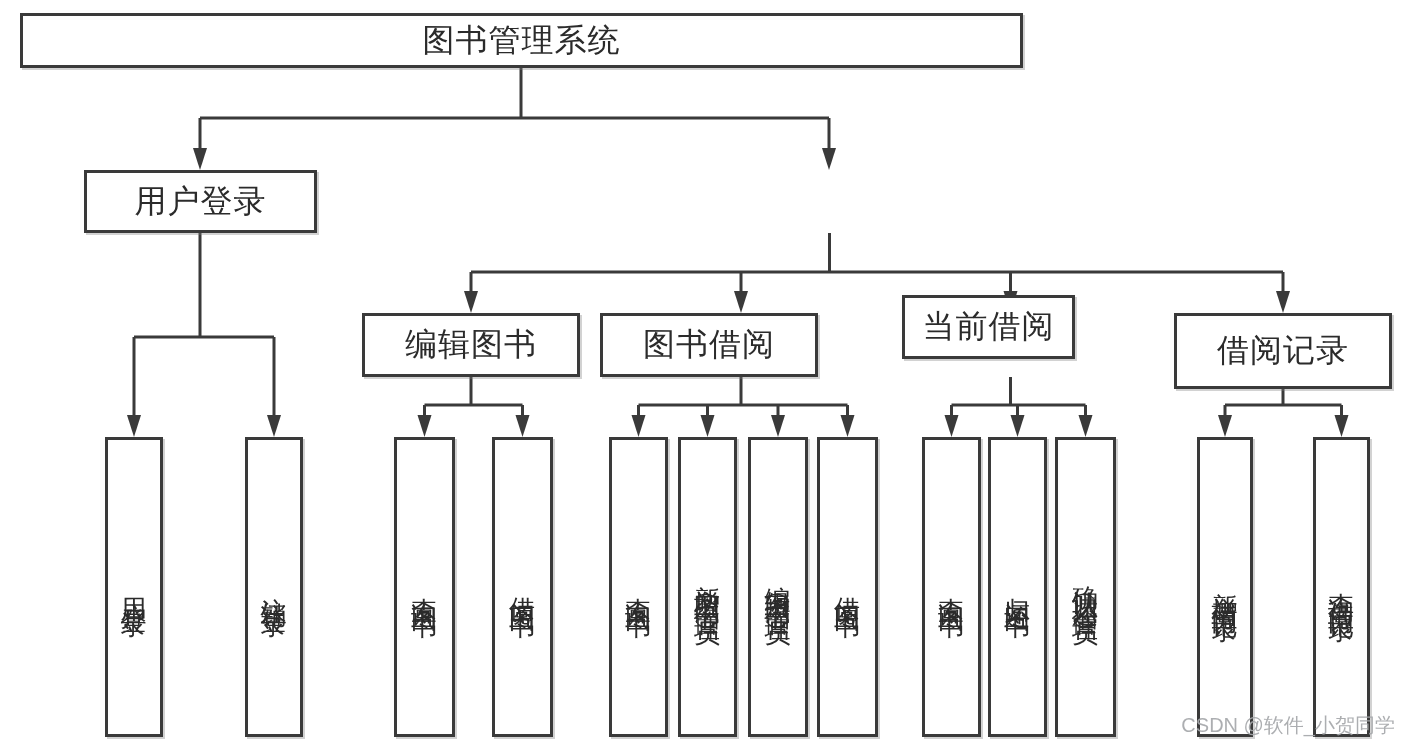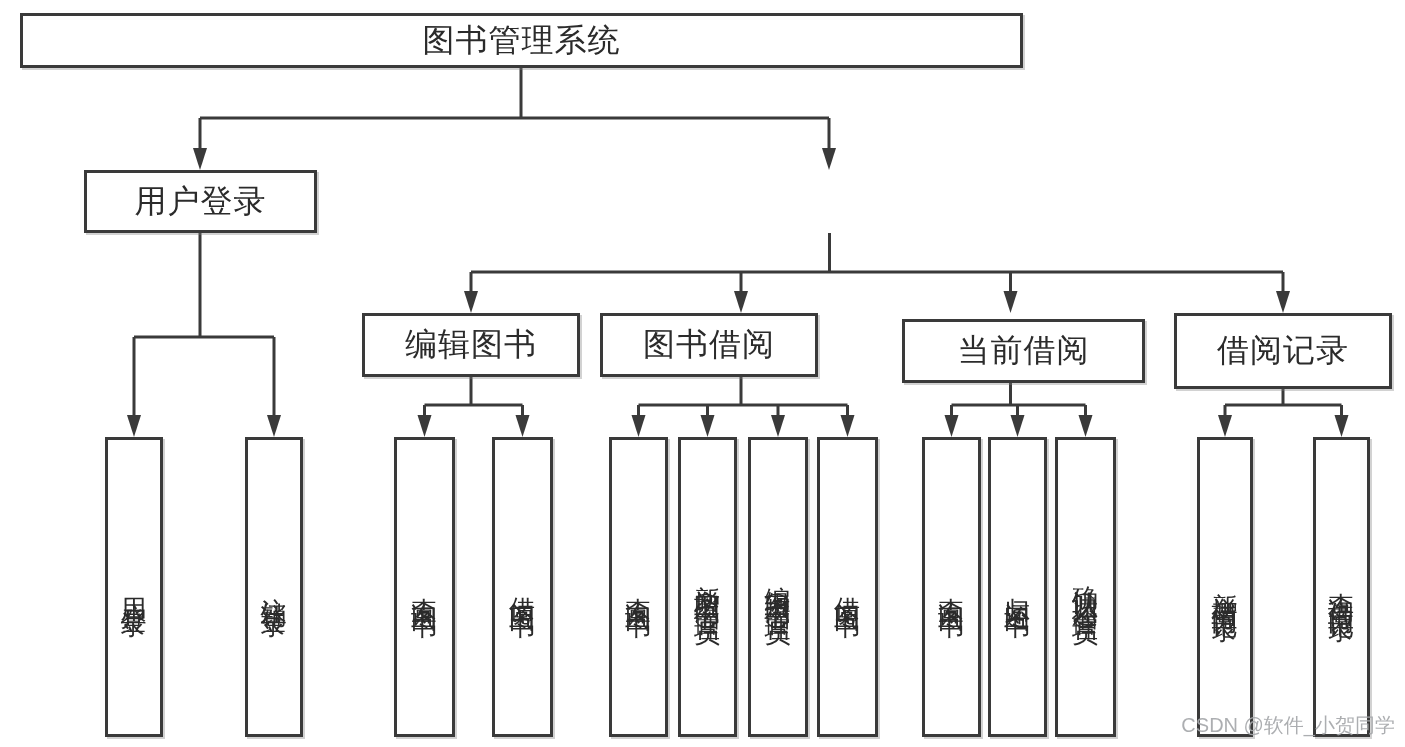--- a/index.html
+++ b/index.html
@@ -91,21 +91,21 @@
         <polygon points="1334.5,415 1348.5,415 1341.5,437"></polygon>
       </g>
   </svg>
 
   <div class="node hnode" style="left:20px;top:13px;width:1003px;height:55px">图书管理系统</div>
 
   <div class="node hnode" style="left:84px;top:170px;width:233px;height:63px">用户登录</div>
 
   <div class="node hnode" style="left:362px;top:313px;width:218px;height:64px">编辑图书</div>
   <div class="node hnode" style="left:600px;top:313px;width:218px;height:64px">图书借阅</div>
-  <div class="node hnode" style="left:902px;top:319px;width:243px;height:64px">当前借阅</div>
+  <div class="node hnode" style="left:902px;top:295px;width:173px;height:64px">当前借阅</div>
   <div class="node hnode" style="left:1174px;top:313px;width:218px;height:76px">借阅记录</div>
 
   <div class="node vnode" style="left:105px;top:437px;width:58px;height:300px">
     <span class="vtext">用户登录</span>
   </div>
   <div class="node vnode" style="left:245px;top:437px;width:58px;height:300px">
     <span class="vtext">注销登录</span>
   </div>
 
   <div class="node vnode" style="left:394px;top:437px;width:61px;height:300px">

